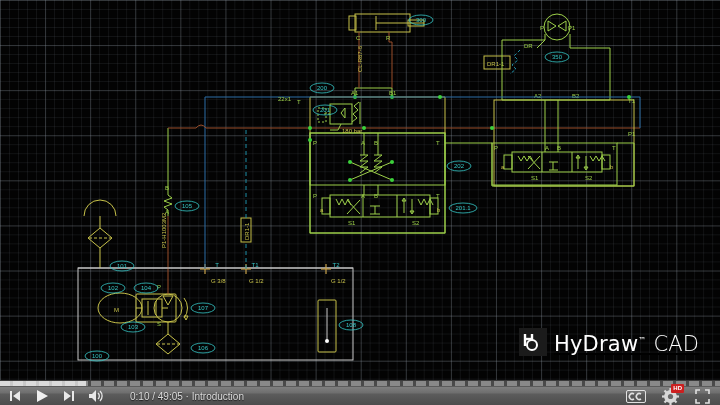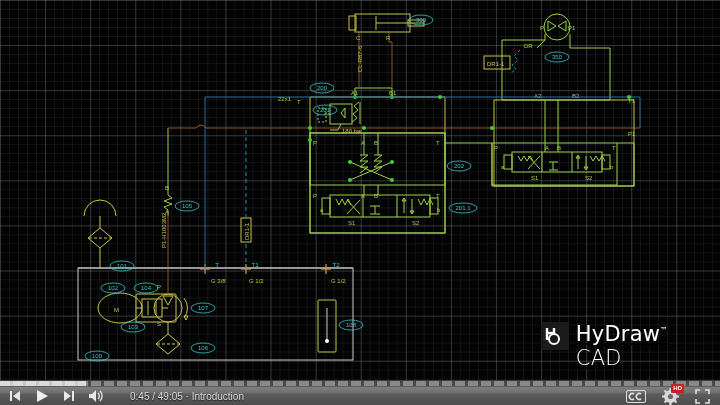--- a/index.html
+++ b/index.html
@@ -17,21 +17,21 @@
   }
   #grid-major{
     background-image:
       linear-gradient(to right,rgba(150,160,170,.26) 1px,transparent 1px),
       linear-gradient(to bottom,rgba(150,160,170,.26) 1px,transparent 1px);
     background-size:45.1px 45.1px;
   }
   #cadsvg{position:absolute;left:0;top:0;}
 
   
-  #logo{position:absolute;left:541px;top:322px;display:flex;align-items:flex-start;height:34px;text-decoration:underline;}
+  #logo{position:absolute;left:519px;top:322px;display:flex;align-items:flex-end;height:34px;text-decoration:underline;}
   #logo .mark{width:28px;height:28px;background:#1b1b1b;display:flex;align-items:center;justify-content:center;}
   #logo .wordmark{color:#fff;font-size:21px;letter-spacing:.2px;margin-left:7px;font-family:"DejaVu Sans",sans-serif;}
   #logo .wordmark .tm{font-size:8px;vertical-align:super;}
   #logo .wordmark .cad{font-weight:300;}
 
   
   #player{position:absolute;left:0;top:380px;width:720px;height:25px;
     background:linear-gradient(to bottom,#9b9b9b 0%,#8e8e8e 4%,#6e6e6e 48%,#5c5c5c 52%,#4b4b4b 100%);
     border-top:1px solid #3a3a3a;}
   #scrub{position:absolute;left:0;top:0;width:720px;height:5px;background:#4a4a4a;border-bottom:1px solid #5b5b5b;}
@@ -415,21 +415,21 @@
         <rect x="10" y="2" width="2" height="10" fill="#e8e8e8"></rect>
       </svg>
     </span>
     <span class="pbtn" title="Volume">
       <svg width="16" height="14" viewBox="0 0 16 14">
         <polygon points="1,5 4,5 8,1 8,13 4,9 1,9" fill="#e8e8e8"></polygon>
         <path d="M10 4 A4 4 0 0 1 10 10" stroke="#e8e8e8" stroke-width="1.3" fill="none"></path>
         <path d="M12 2 A7 7 0 0 1 12 12" stroke="#e8e8e8" stroke-width="1.3" fill="none"></path>
       </svg>
     </span>
-    <span id="timeinfo">0:45 / 49:05 · Introduction</span>
+    <span id="timeinfo">0:10 / 49:05 · Introduction</span>
   </div>
 
   <div id="ctlright">
     <span class="pbtn" title="CC">
       <svg width="20" height="13" viewBox="0 0 20 13">
         <rect x="0.5" y="0.5" width="19" height="12" rx="1.5" stroke="#e0e0e0" fill="none"></rect>
         <path d="M8 4 A3 3 0 1 0 8 9" stroke="#e0e0e0" stroke-width="1.6" fill="none"></path>
         <path d="M15 4 A3 3 0 1 0 15 9" stroke="#e0e0e0" stroke-width="1.6" fill="none"></path>
       </svg>
     </span>

